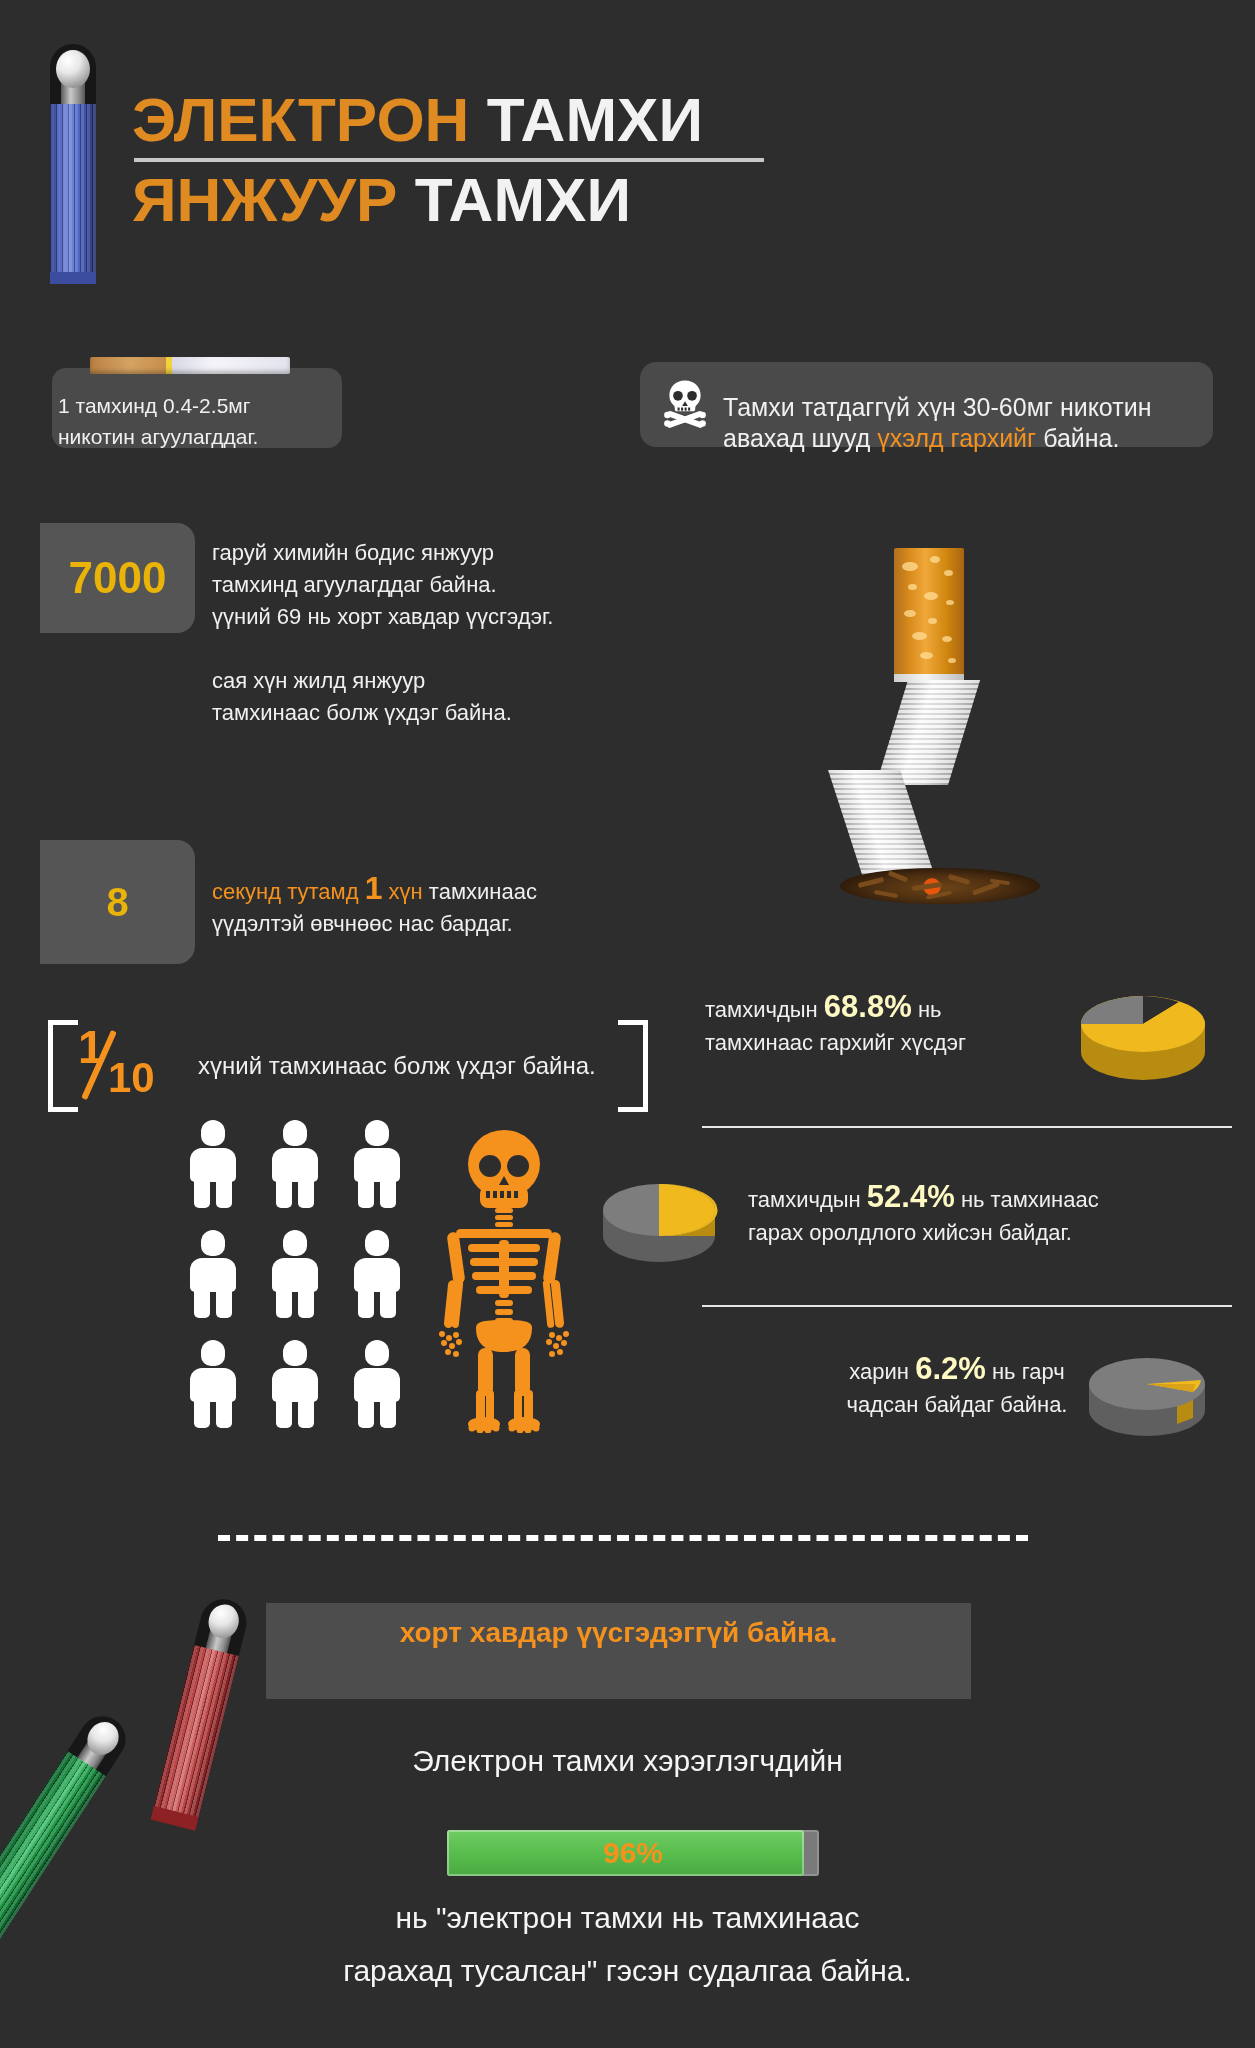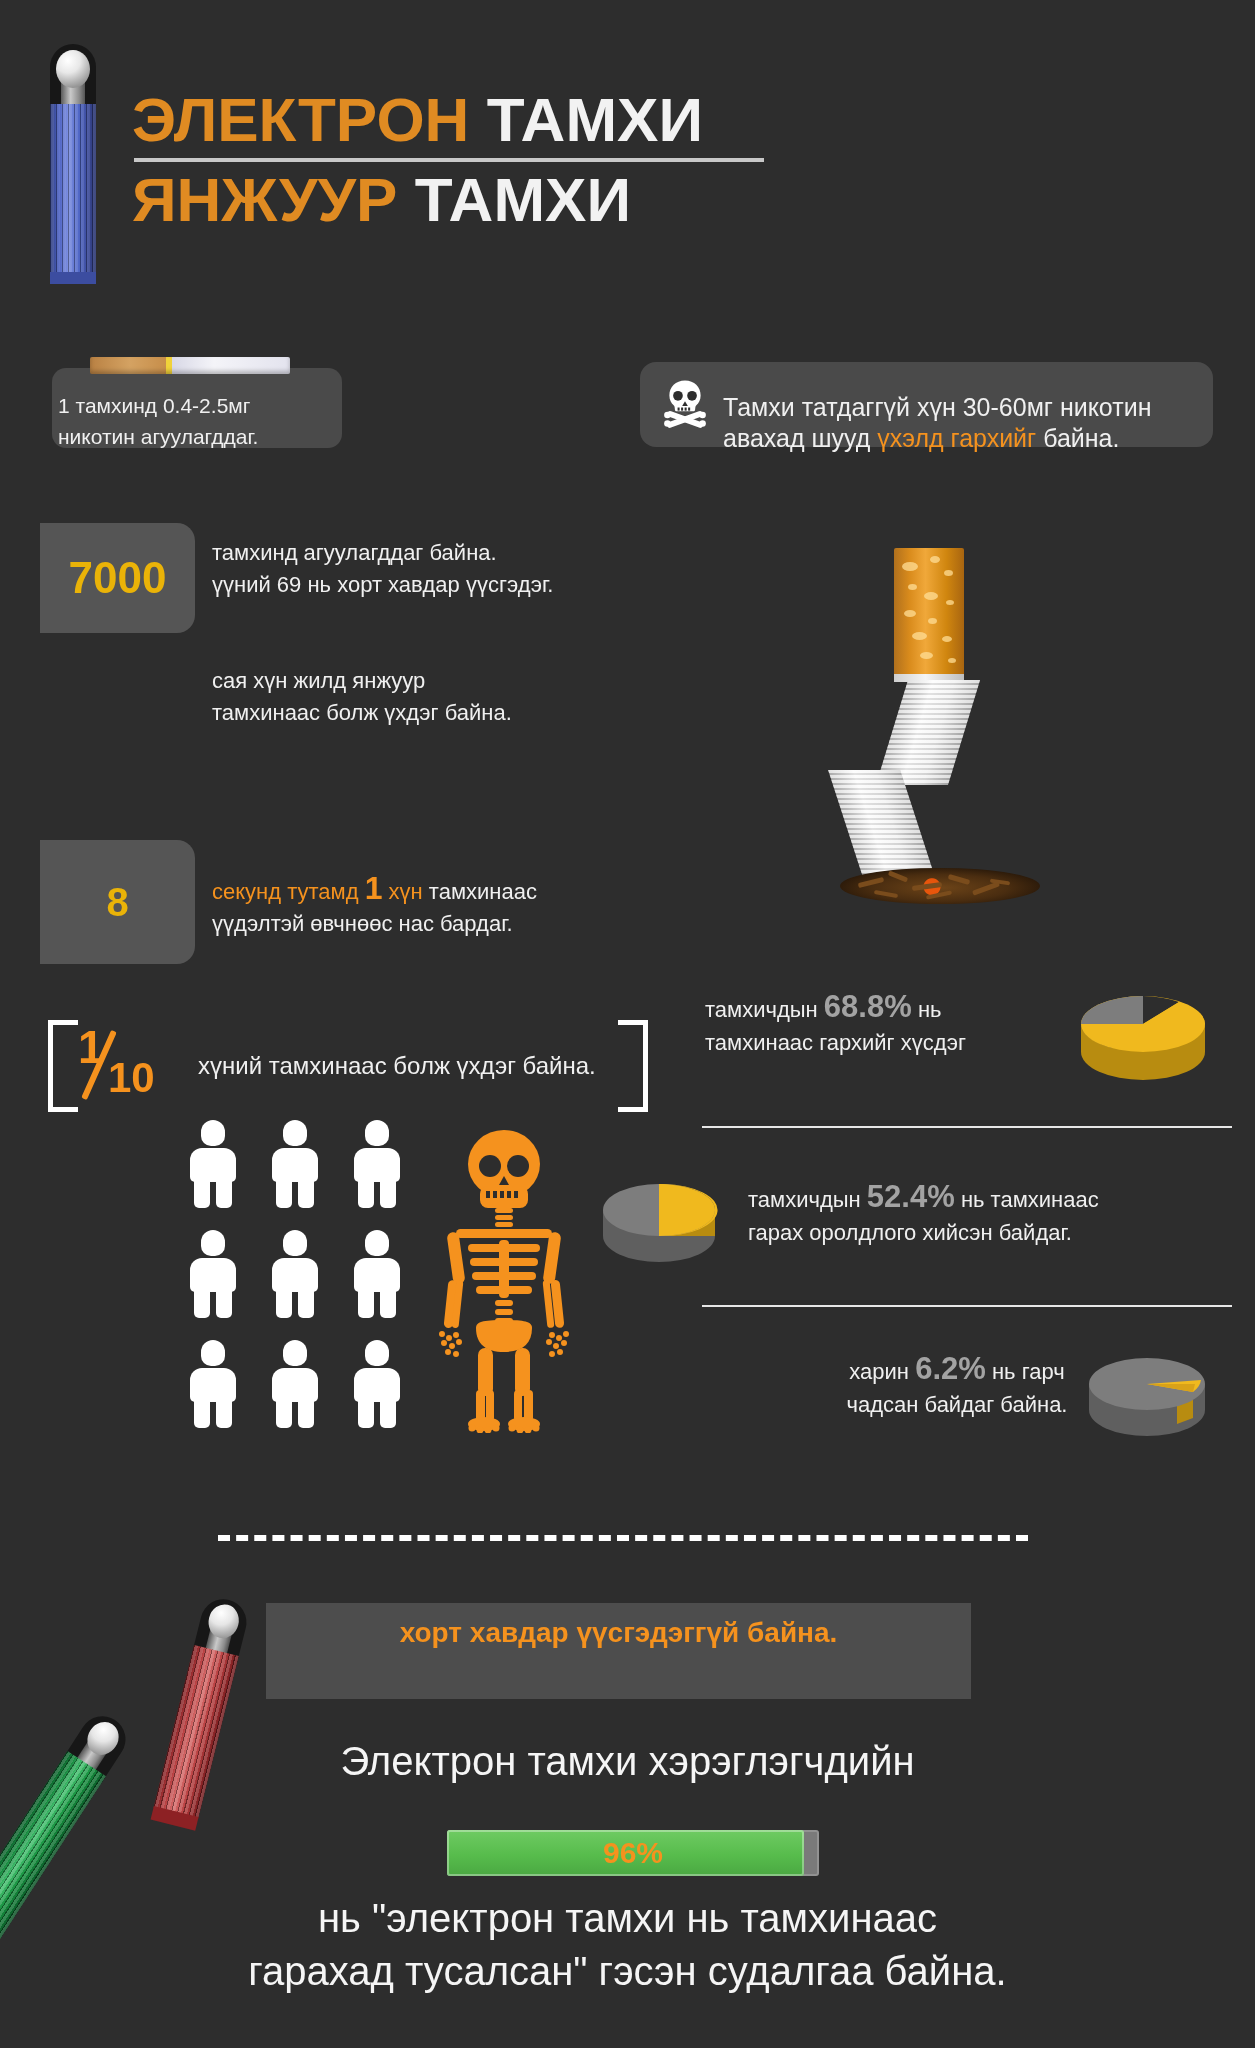--- a/index.html
+++ b/index.html
@@ -191,21 +191,21 @@
     background: #ffffff; border-radius: 0 0 5px 5px;
   }
   .person .legL { left: 8px; }
   .person .legR { left: 30px; }
 
   
   .skeleton { position: absolute; left: 424px; top: 1128px; width: 160px; height: 305px; }
 
   
   .pie-txt { position: absolute; color: #f0f0f0; font-size: 22px; line-height: 33px; }
-  .pie-pct { color: #a3a3a3; font-weight: bold; font-size: 31px; }
+  .pie-pct { color: #fef9c3; font-weight: bold; font-size: 31px; }
   .sep { position: absolute; height: 2px; background: #e6e6e6; }
 
   .pie3d { position: absolute; }
 
   
   .dashed {
     position: absolute; left: 218px; top: 1535px; width: 810px; height: 0;
     border-top: 6px dashed #ffffff;
   }
 
@@ -213,21 +213,21 @@
   .claim-box {
     position: absolute; left: 266px; top: 1603px; width: 705px; height: 96px;
     background: #4d4d4d;
   }
   .claim-txt {
     position: absolute; left: 266px; top: 1612px; width: 705px;
     text-align: center; color: #f5921e; font-weight: bold;
     font-size: 28px; line-height: 41px;
   }
   .bottom-txt {
-    position: absolute; color: #f5f5f5; font-size: 40px; line-height: 46px;
+    position: absolute; color: #f5f5f5; font-size: 30px; line-height: 46px;
     text-align: center; width: 1255px; left: 0;
   }
   .bar-wrap {
     position: absolute; left: 447px; top: 1830px; width: 372px; height: 46px;
     background: #7a7a7a; border-radius: 3px;
     box-shadow: inset 0 0 0 2px rgba(255,255,255,.18);
   }
   .bar-fill {
     position: absolute; left: 0; top: 0; height: 46px; border-radius: 3px;
     background: linear-gradient(180deg,#6fcb63 0%,#57bc4c 55%,#4aa842 100%);
@@ -327,20 +327,21 @@
     <div>Тамхи татдаггүй хүн 30-60мг никотин</div>
     <div>
       <span>авахад шууд </span><span class="or">үхэлд гархийг</span><span> байна.</span>
     </div>
   </div>
 
   <div class="stat-box sb1">
     <span class="stat-num">7000</span>
   </div>
   <div class="stat-text st1">
+    <div>гаруй химийн бодис янжуур</div>
     <div>тамхинд агуулагддаг байна.</div>
     <div>үүний 69 нь хорт хавдар үүсгэдэг.</div>
   </div>
 
   <div class="stat-text st2">
     <div>сая хүн жилд янжуур</div>
     <div>тамхинаас болж үхдэг байна.</div>
   </div>
 
   <div class="stat-box sb3">

